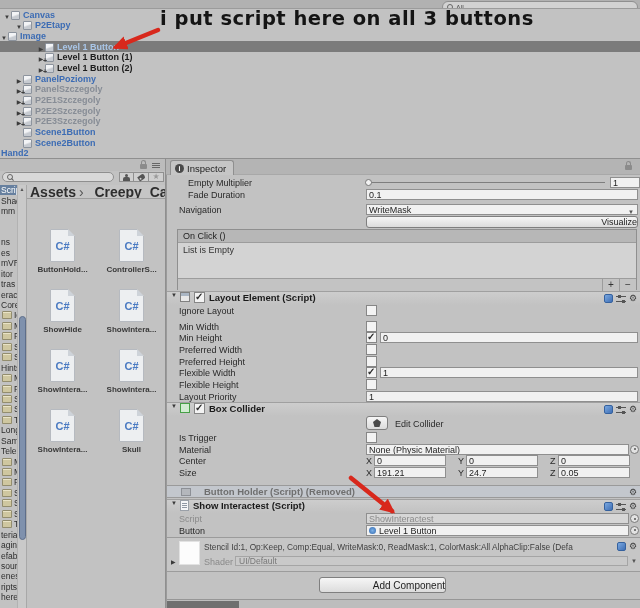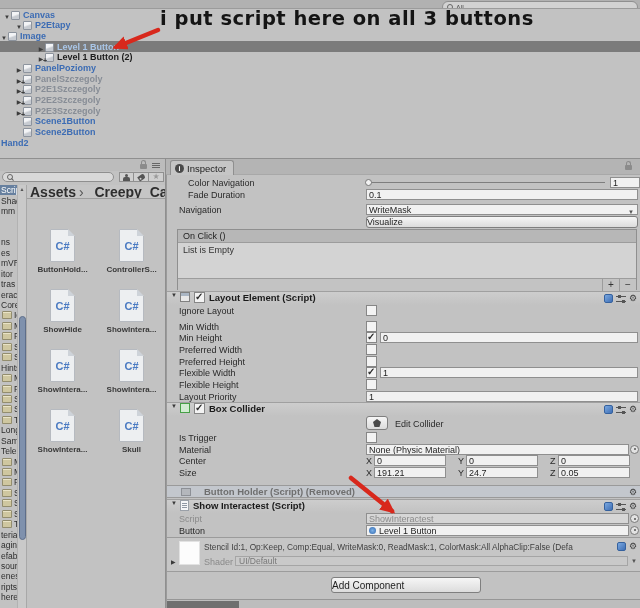--- a/index.html
+++ b/index.html
@@ -79,21 +79,21 @@
   .instab .t{font-size:9.5px;margin-left:3px;color:#1e1e1e}
   .ins{position:absolute;left:166px;top:175px;right:0;bottom:0;background:#c2c2c2;border-left:1px solid #9a9a9a;box-sizing:border-box}
   .sec{position:absolute;left:0;right:0}
   .irow{height:11.7px;position:relative}
   .ilab{position:absolute;left:12px;top:1px;color:#2a2a2a}
   .ilab.ind{left:21px}
   .fld{background:#f1f1f1;border:1px solid #8f8f8f;height:11px;line-height:10px;font-size:9px;padding:0 2px;box-sizing:border-box;position:absolute;top:0;white-space:nowrap;overflow:hidden}
   .fld.dis{background:#d6d6d6;color:#8b8b8b}
   .cb{width:11px;height:11px;background:#f3f3f3;border:1px solid #868686;box-sizing:border-box;position:absolute;left:199px;top:0}
   .cb.on::after{content:"✓";position:absolute;left:0;top:-2px;font-size:10px;font-weight:bold;color:#2a2a2a}
-  .btn{background:linear-gradient(#f6f6f6,#dcdcdc);border:1px solid #7f7f7f;border-radius:3px;text-align:left;font-size:9px;color:#1e1e1e;box-sizing:border-box;position:absolute}
+  .btn{background:linear-gradient(#f6f6f6,#dcdcdc);border:1px solid #7f7f7f;border-radius:3px;text-align:right;font-size:9px;color:#1e1e1e;box-sizing:border-box;position:absolute}
   .track{position:absolute;left:201px;width:237px;top:5px;height:1px;background:#7e7e7e}
   .thumb{position:absolute;left:198px;top:2px;width:7px;height:7px;border-radius:50%;background:#f2f2f2;border:1px solid #777;box-sizing:border-box}
   .pick{position:absolute;right:1px;top:1px;width:9px;height:9px;border-radius:50%;background:#e2e2e2;border:1px solid #7a7a7a;box-sizing:border-box}
   .pick::after{content:"";position:absolute;left:2.5px;top:2.5px;width:2px;height:2px;background:#555;border-radius:50%}
   .drop .dar{position:absolute;right:3px;top:2px;font-size:6px;color:#555}
   .sechead{height:13px;border-top:1px solid #a0a0a0;background:linear-gradient(#cdcdcd,#c2c2c2);position:relative;display:flex;align-items:flex-start}
   .sechead .tri{margin-left:4px;font-size:6px;color:#3a3a3a;width:8px;flex:none}
   .sechead .title{font-weight:bold;font-size:9.5px;margin-left:4px;color:#1a1a1a}
   .hicons{position:absolute;right:3px;top:2px;display:flex;gap:3px;align-items:center}
   .bookicon{width:9px;height:9px;background:linear-gradient(135deg,#7aa8e0,#3f6fb5);border:1px solid #35619e;border-radius:2px;box-sizing:border-box}
@@ -171,20 +171,25 @@
         <span class="cube"></span>
         <span class="lab">Image</span>
       </div>
 
       <div class="hrow d4 sel">
         <span class="tri">▶</span>
         <span class="cube"></span>
         <span class="lab">Level 1 Button</span>
       </div>
 
+      <div class="hrow d4 black plus">
+        <span class="tri">▶</span>
+        <span class="cube"></span>
+        <span class="lab">Level 1 Button (1)</span>
+      </div>
 
       <div class="hrow d4 black plus">
         <span class="tri">▶</span>
         <span class="cube"></span>
         <span class="lab">Level 1 Button (2)</span>
       </div>
 
       <div class="hrow d2 blue">
         <span class="tri">▶</span>
         <span class="cube"></span>
@@ -506,21 +511,21 @@
       <span class="infoc">i</span>
       <span class="t">Inspector</span>
     </div>
     <span class="lock" style="position:absolute;right:8px;top:6px"></span>
   </div>
 
   <div class="ins">
 
     <div class="sec" style="top:2px">
       <div class="irow">
-        <span class="ilab ind">Color Navigation</span>
+        <span class="ilab ind">Empty Multiplier</span>
         <span class="track"></span>
         <span class="thumb"></span>
         <span class="fld" style="left:443px;width:30px">1</span>
       </div>
       <div class="irow">
         <span class="ilab ind">Fade Duration</span>
         <span class="fld" style="left:199px;right:2px">0.1</span>
       </div>
     </div>
 
@@ -707,21 +712,21 @@
         </span>
       <div class="shaderrow">
         <span class="tri">▶</span>
         <span class="shlab">Shader</span>
         <span class="shfld">UI/Default</span>
         <span class="shdar">▼</span>
       </div>
     </div>
 
     <div class="addarea">
-      <span class="btn" style="left:164px;width:150px;top:5px;height:16px;line-height:15px;font-size:10px">Add Component</span>
+      <span class="btn" style="left:152px;width:127px;top:5px;height:16px;line-height:15px;font-size:10px">Add Component</span>
     </div>
 
     <div class="bstrip">
       <span class="bdark"></span>
     </div>
   </div>
 
 </div>
 
 </body></html>

